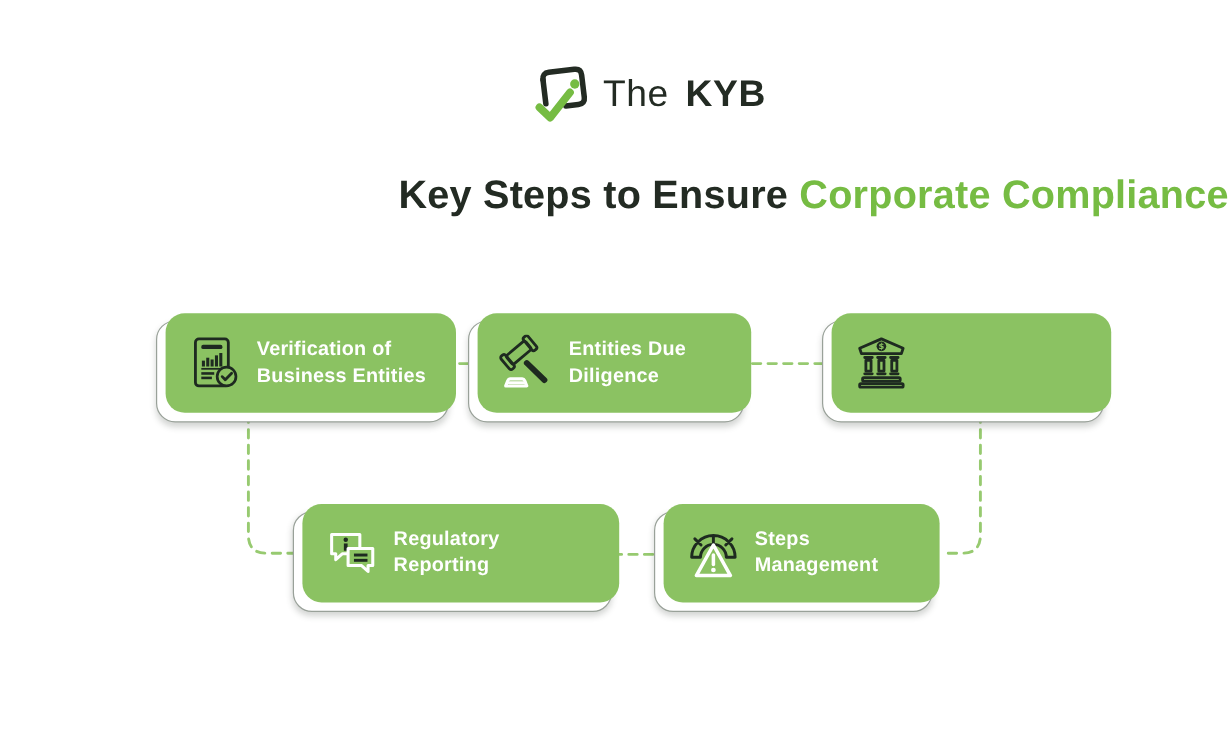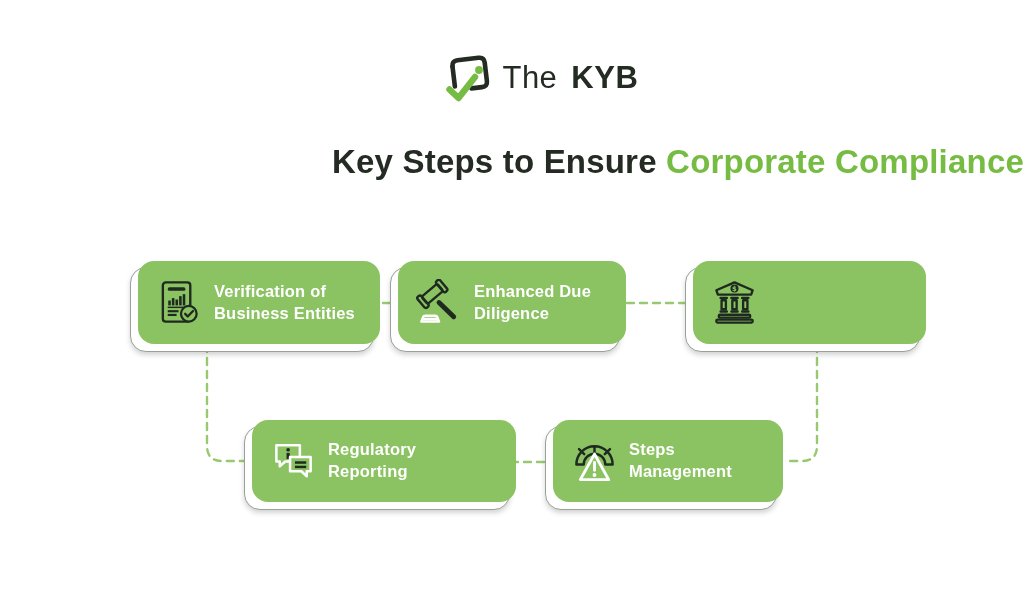--- a/index.html
+++ b/index.html
@@ -126,21 +126,21 @@
       <svg class="step-icon" viewBox="0 0 48 48" aria-hidden="true">
         <g transform="rotate(-40 16.5 15)">
           <rect class="ds" x="6" y="10.5" width="21" height="9.5" rx="2"></rect>
           <rect class="ds" x="1.5" y="8" width="5" height="14.5" rx="2"></rect>
           <rect class="ds" x="26.5" y="8" width="5" height="14.5" rx="2"></rect>
         </g>
         <path class="hd" d="M23.5,24 L38.5,38.5"></path>
         <path class="ws" d="M5.5,43.5 l1.8,-4.6 q0.6,-1.4 2.1,-1.4 h10.2 q1.5,0 2.1,1.4 l1.8,4.6 z"></path>
         <path class="ws" d="M8.5,40.8 h13.8"></path>
       </svg>
-      <span class="step-label">Enhanced Due
+      <span class="step-label">Entities Due
 Diligence</span>
     </div>
   </div>
 
   <div class="step s3">
     <div class="whitecard"></div>
     <div class="greenbox">
       <svg class="step-icon" viewBox="0 0 48 48" aria-hidden="true">
         <path class="ds" d="M24,3.5 L42.5,11.5 L41,16 L7,16 L5.5,11.5 Z"></path>
         <circle class="df" cx="24" cy="9.8" r="4.1"></circle>

